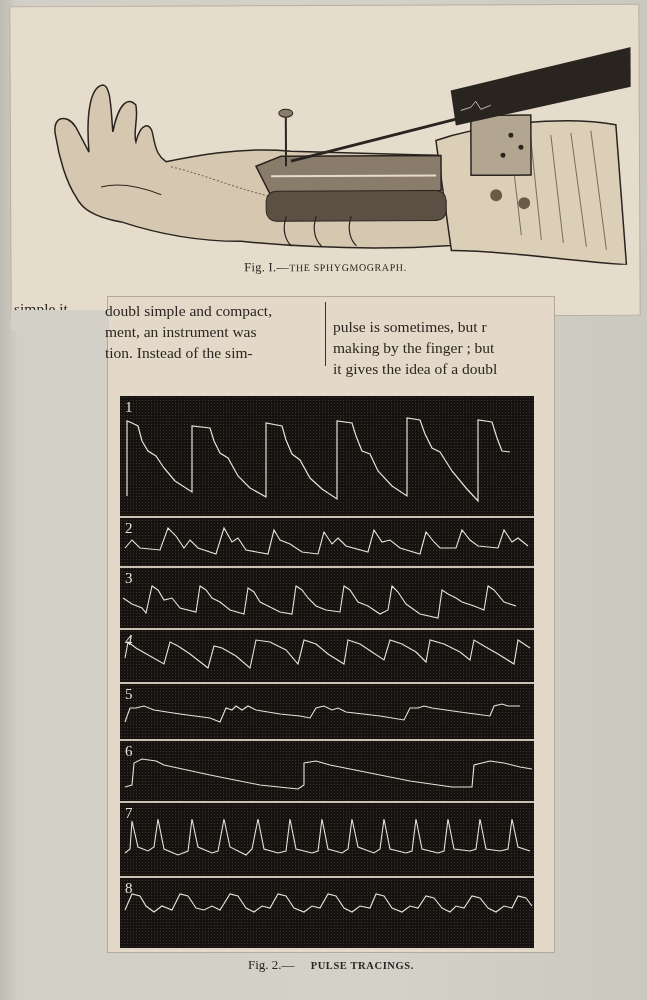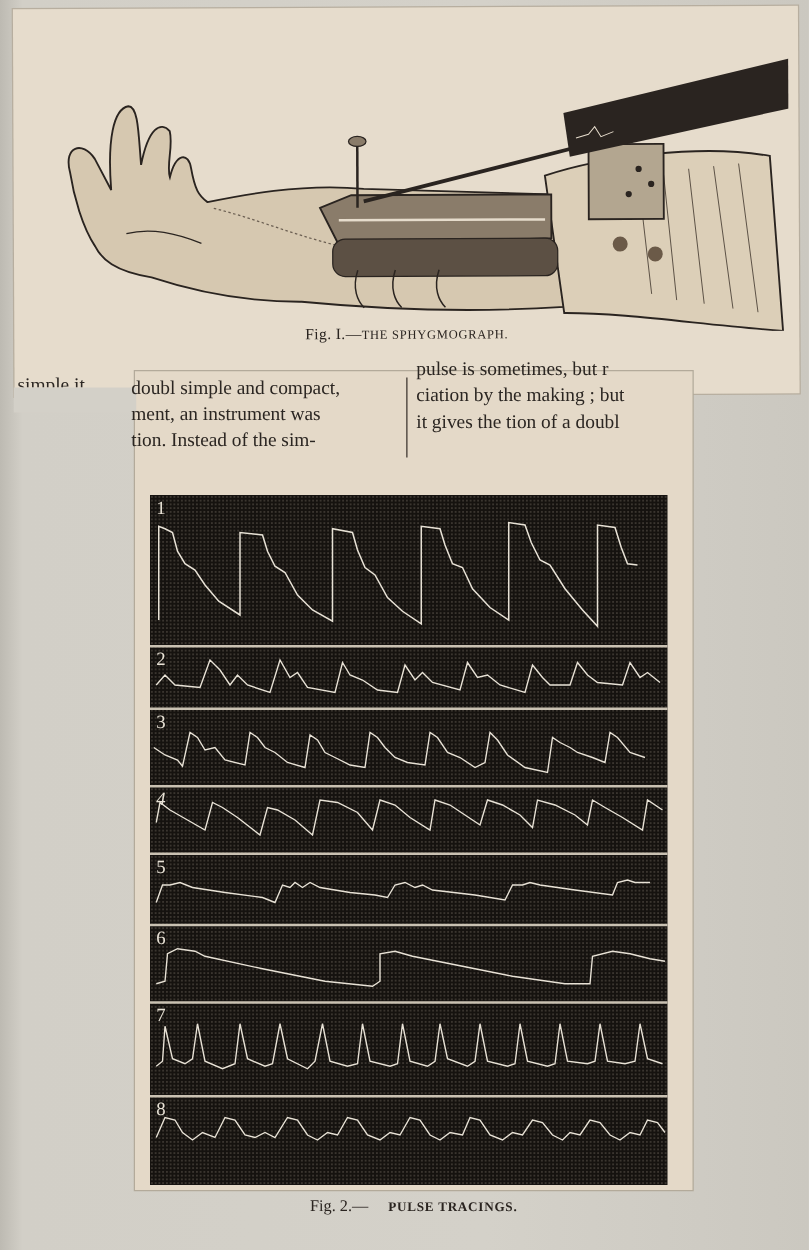--- a/index.html
+++ b/index.html
@@ -11,21 +11,21 @@
     background:#e6dccc;box-shadow:0 0 0 1px #b7ae9f;transform:rotate(-0.25deg);}
   .clip2{position:absolute;left:108px;top:297px;width:446px;height:655px;
     background:#e4d9c8;box-shadow:0 0 0 1px #b3aa9a;}
   .grey-cover{position:absolute;left:11px;top:310px;width:98px;height:20px;background:#d3d0c8;}
   .illus{position:absolute;left:30px;top:10px;width:590px;height:250px;}
   .cap1{position:absolute;left:0;right:0;top:254px;text-align:center;
     font-size:12.5px;color:#2a2420;letter-spacing:0.3px;}
   .cap1 .sc{font-size:10px;letter-spacing:0.6px;font-weight:normal;}
   .textcol{position:absolute;font-size:15.5px;line-height:21px;color:#2b2622;white-space:nowrap;}
   .col-left{left:105px;top:300px;width:216px;text-align:justify;}
-  .col-right{left:333px;top:285px;width:220px;overflow:hidden;}
+  .col-right{left:333px;top:316px;width:220px;overflow:hidden;}
   .colrule{position:absolute;left:325px;top:302px;width:1px;height:64px;background:#3a332c;}
   .frag{position:absolute;left:14px;top:300px;font-size:15.5px;color:#2b2622;height:10px;overflow:hidden;}
   .plate{position:absolute;left:120px;top:396px;width:414px;height:552px;background:#15120f;
     background-image:radial-gradient(#3a352f 0.6px,transparent 0.8px);background-size:3px 3px;}
   .strip{position:absolute;left:0;width:414px;}
   .strip-rule{position:absolute;left:0;width:414px;height:2px;background:#c9c1b2;}
   .strip-num{position:absolute;left:5px;font-size:15px;color:#e8e2d6;}
   .strip svg{position:absolute;left:0;top:0;}
   .cap2{position:absolute;left:108px;width:446px;top:957px;text-align:center;font-size:13px;color:#2a2420;}
   .cap2 .sc{font-size:10.5px;font-weight:bold;letter-spacing:0.6px;padding-left:16px;}
@@ -87,22 +87,22 @@
 <div class="grey-cover"></div>
 
 <div class="textcol col-left">
   <div>doubl simple and compact,</div>
   <div>ment, an instrument was</div>
   <div>tion.  Instead of the sim-</div>
 </div>
 <div class="colrule"></div>
 <div class="textcol col-right">
   <div>pulse is sometimes, but r</div>
-  <div>ciation by the making ; but</div>
-  <div>it gives the tion of a doubl</div>
+  <div>making by the finger ; but</div>
+  <div>it gives the idea of a doubl</div>
 </div>
 
 <div class="plate">
 
   <div class="strip" style="top:0;height:120px;">
     <span class="strip-num" style="top:3px;">1</span>
     <svg width="414" height="120">
       <polyline fill="none" stroke="#e8e2d6" stroke-width="1.2" points="7,100 7,25 12,27 18,30 22,45 28,55 36,60 44,72 55,85 72,96 72,30 90,32 94,45 100,57 108,62 118,80 130,92 146,101 146,27 162,30 166,44 172,58 180,64 190,82 202,93 217,103 217,25 232,27 236,40 242,55 250,58 258,75 272,90 287,100 287,22 300,24 305,38 312,52 320,56 332,75 346,92 358,105 358,24 372,26 377,42 382,55 390,56"></polyline>
     </svg>
   </div>

